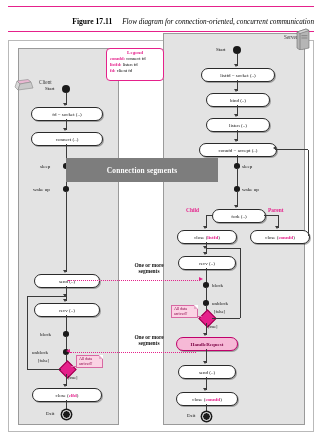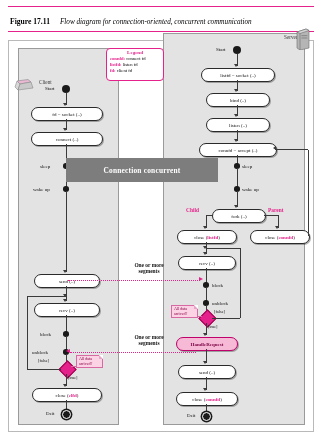--- a/index.html
+++ b/index.html
@@ -3,21 +3,21 @@
 <meta charset="utf-8">
 <style>
   html,body{margin:0;padding:0;background:#ffffff;}
   body{width:322px;height:437px;position:relative;
        font-family:"Liberation Serif",serif;overflow:hidden;}
 
   
   .caption-bar{position:absolute;left:8px;top:6px;width:306px;}
   .cap-rule-top{height:1.2px;background:#E5218B;width:306px;}
   .cap-rule-bot{height:1.2px;background:#E5218B;width:306px;}
-  .cap-text{padding:3px 0 3px 2px;white-space:nowrap;}
+  .cap-text{padding:3px 0 3px 2px;white-space:nowrap;text-align:right;}
   .cap-num{font-weight:bold;font-size:7.6px;color:#000;}
   .cap-title{font-style:italic;font-size:7.2px;color:#000;margin-left:10px;}
 
   
   .frame{position:absolute;left:8px;top:40px;width:304px;height:390px;
          border:1px solid #b9b9b9;background:#ffffff;}
 
   
   .lane{position:absolute;background:#e3e3e3;border:1px solid #9a9a9a;}
   .lane-client{left:18px;top:48px;width:99px;height:375px;}
@@ -345,21 +345,21 @@
 
 <div class="node" style="left:176px;top:392px;width:60px;height:12px;">
   <span><span>close (</span><span class="mg">connfd</span><span>)</span></span>
 </div>
 
 <div class="vline" style="left:206px;top:404px;height:10px;"></div>
 <div class="lbl" style="left:187px;top:413px;">Exit</div>
 <div class="dot dot-end" style="left:201.5px;top:412px;"></div>
 
 <div class="handshake">
-  <span>Connection concurrent</span>
+  <span>Connection segments</span>
 </div>
 
 <div class="msg" style="left:68px;top:280px;width:132px;"></div>
 <div class="msg-arrow-r" style="left:199px;top:277.2px;"></div>
 <div class="lbl-seg" style="left:118px;top:262px;width:62px;">One or more<br>segments</div>
 
 <div class="msg" style="left:70px;top:352px;width:126px;"></div>
 <div class="msg-arrow-l" style="left:66px;top:349.2px;"></div>
 <div class="lbl-seg" style="left:118px;top:334px;width:62px;">One or more<br>segments</div>
 

